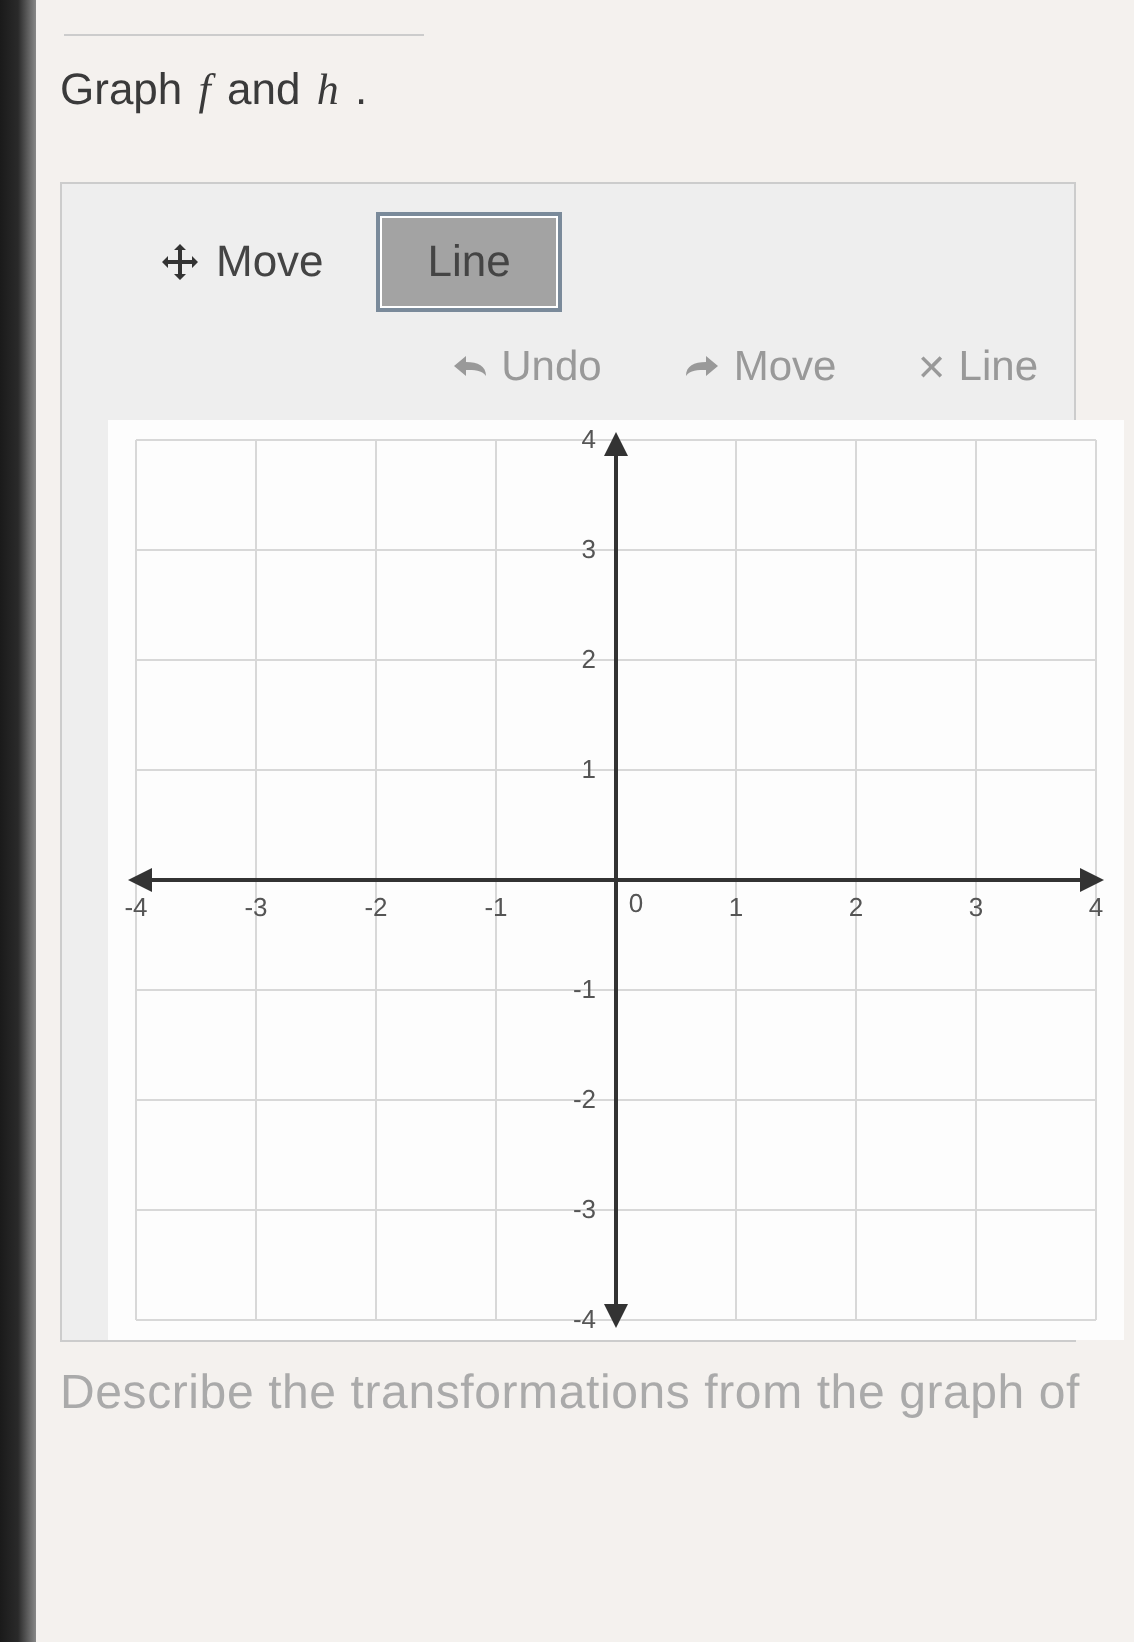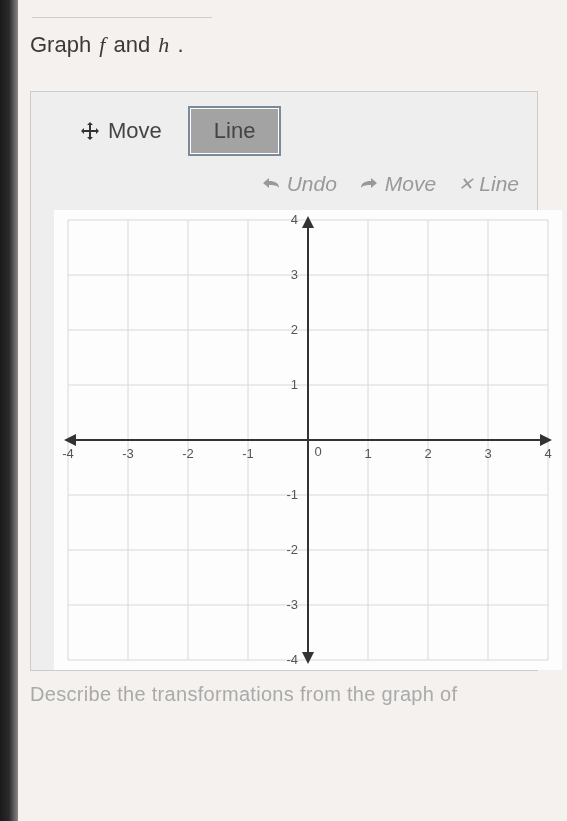--- a/index.html
+++ b/index.html
@@ -86,22 +86,21 @@
       padding: 10px 24px;
       font-size: 22px;
       color: #444;
       cursor: pointer;
     }
     .tool-row2 {
       display: flex;
       justify-content: flex-end;
       align-items: center;
       padding: 6px 18px 14px 18px;
-      gap: 22px;
-      font-style: italic;
+      gap: 40px;
     }
     .tool-action {
       display: flex;
       align-items: center;
       gap: 6px;
       color: #999;
       font-size: 21px;
       cursor: pointer;
     }
     .tool-action .glyph {
@@ -114,21 +113,21 @@
       background: #fdfdfd;
       position: relative;
     }
     .grid-svg {
       width: 100%;
       height: 100%;
       display: block;
     }
     .bottom-text {
       margin-top: 12px;
-      font-size: 20px;
+      font-size: 24px;
       color: #aaa;
       letter-spacing: 0.3px;
     }
   </style>
 </head>
 <body>
 
 <div class="left-edge"></div>
 
 <div class="content">

